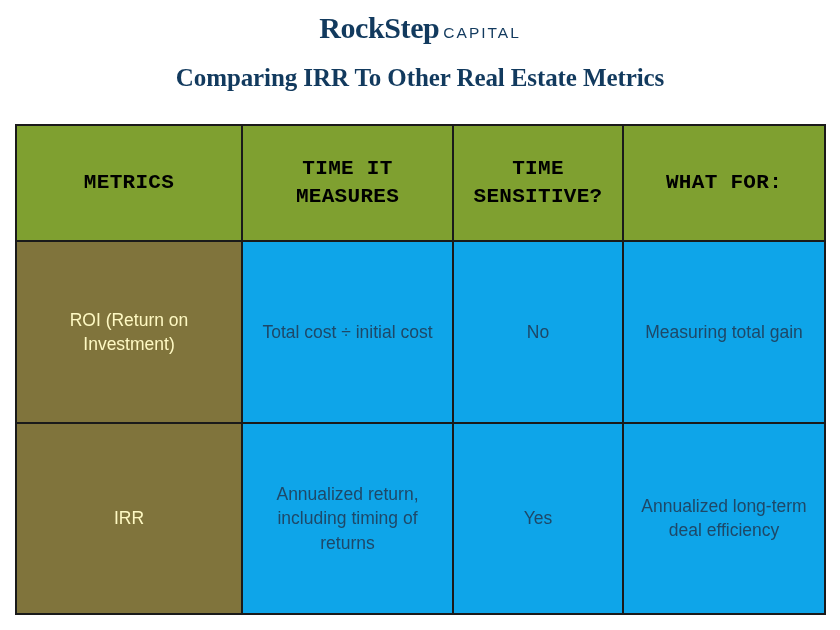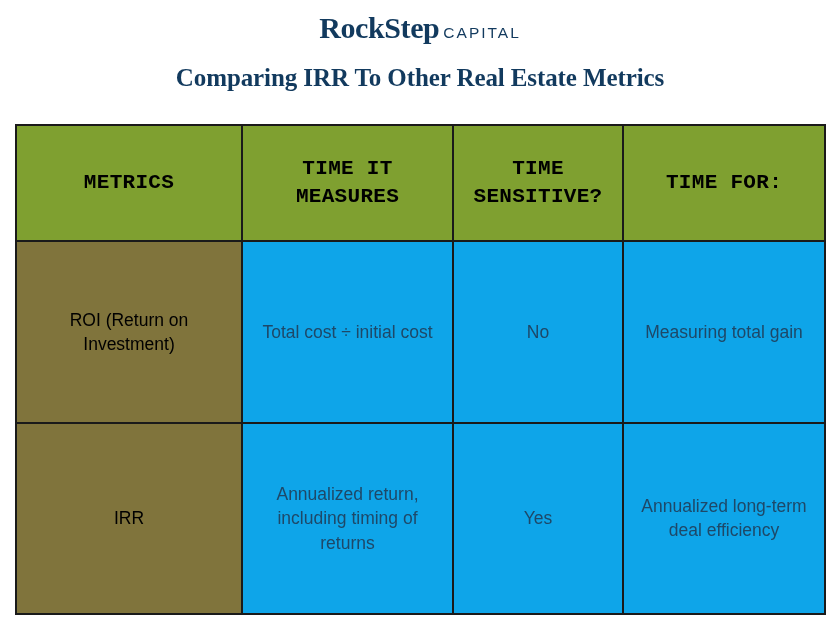--- a/index.html
+++ b/index.html
@@ -112,21 +112,21 @@
   tbody td {
     font-family: "Liberation Sans", sans-serif;
     font-weight: 400;
     font-size: 17.5px;
     line-height: 1.38;
     color: #1E4868;
     background: #0ea5e9;
   }
   tbody td.metric-cell {
     background: #80743C;
-    color: #000000;
+    color: #fef9c3;
   }
   tbody tr.row-1 td { height: 119px; }
   tbody tr.row-2 td { height: 130px; }
   tbody tr.row-3 td { height: 125px; }
 </style>
 </head>
 <body>
 
 <div class="page">
 
@@ -142,21 +142,21 @@
         <col class="c1">
           <col class="c2">
           <col class="c3">
           <col class="c4">
       </colgroup>
       <thead>
         <tr>
           <th>METRICS</th>
           <th>TIME IT MEASURES</th>
           <th>TIME SENSITIVE?</th>
-          <th>TIME FOR:</th>
+          <th>WHAT FOR:</th>
         </tr>
       </thead>
       <tbody>
         <tr class="row-1">
           <td class="metric-cell">ROI (Return on Investment)</td>
           <td>Total cost ÷ initial cost</td>
           <td>No</td>
           <td>Measuring total gain</td>
         </tr>
         <tr class="row-3">

